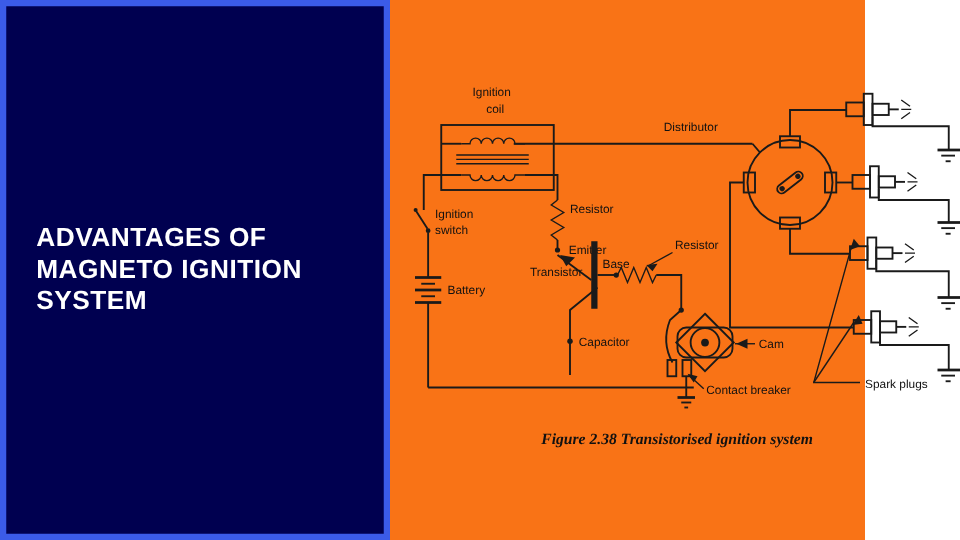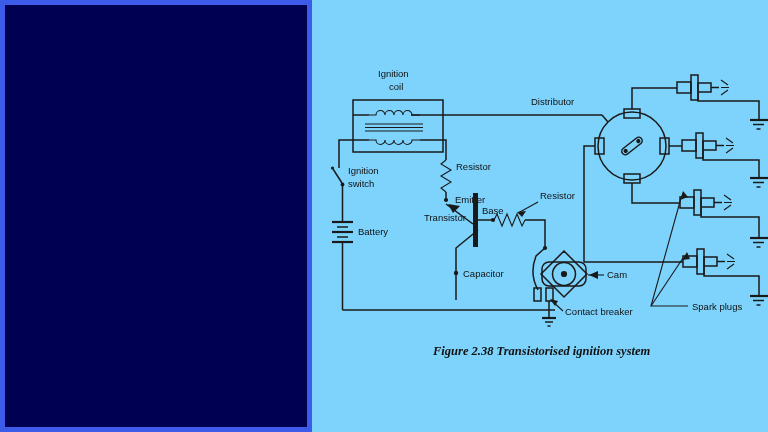--- a/index.html
+++ b/index.html
@@ -23,39 +23,40 @@
     color:#ffffff;font-size:21px;line-height:25px;font-weight:bold;
     letter-spacing:.4px;text-transform:uppercase;
   }
   .promo-site{
     position:absolute;left:24px;top:375px;
     color:#ffffff;font-size:11px;font-weight:bold;letter-spacing:1.6px;
   }
 
   
   .diagram-wrap{
-    position:absolute;left:312px;top:0;width:456px;height:432px;background:#7dd3fc;
+    position:absolute;left:312px;top:0;width:380px;height:432px;background:#f97316;
   }
   svg.diagram{display:block;width:456px;height:432px;}
   .ln{stroke:#1a1a1a;stroke-width:1.5;fill:none;}
   .ln-thin{stroke:#1a1a1a;stroke-width:1.1;fill:none;}
   .ln-thick{stroke:#1a1a1a;stroke-width:2.2;fill:none;}
   .fillk{fill:#1a1a1a;}
   .nofill{fill:none;}
   .lbl{font-family:"Liberation Sans", sans-serif;font-size:9.5px;fill:#111;}
   .cap{font-family:"Liberation Serif", serif;font-size:12.5px;font-weight:bold;
        font-style:italic;fill:#111;}
 </style>
 </head>
 <body>
 
 <div class="stage">
 
   <div class="promo-frame">
     <div class="promo-panel">
+      <div class="promo-title">Advantages of Magneto Ignition System</div>
     </div>
   </div>
 
   <div class="diagram-wrap">
     <svg class="diagram" viewBox="0 0 456 432" xmlns="http://www.w3.org/2000/svg">
 
       <g>
         <rect x="41" y="100" width="90" height="52" class="ln nofill"></rect>
 
         <path class="ln-thin" d="M57,115 h7

